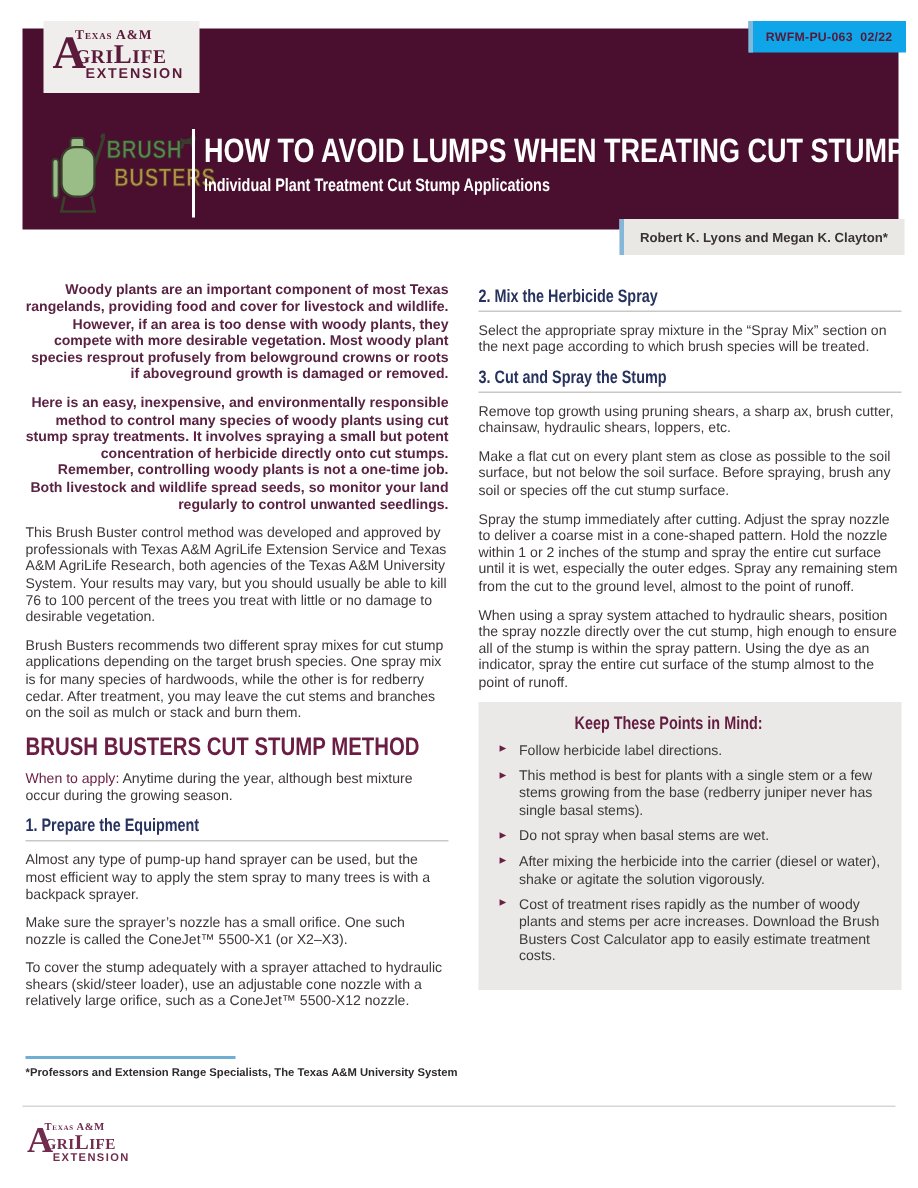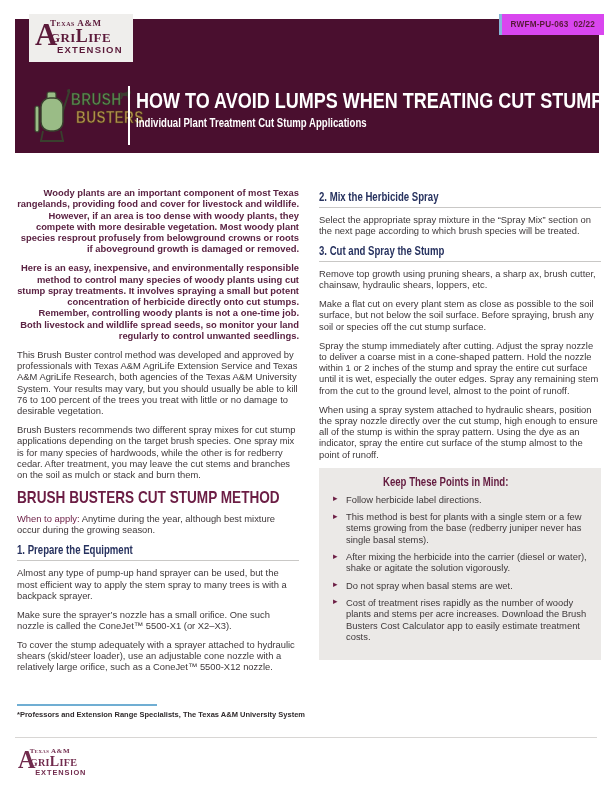--- a/index.html
+++ b/index.html
@@ -14,21 +14,21 @@
   .banner { position:absolute; left:15px; top:19px; width:584px; height:134px; background:#4a0f2f; }
 
   .aglogo-box { position:absolute; left:29px; top:14px; width:104px; height:48px; background:#efeeec; z-index:3; padding:5px 0 0 6px; }
   .aglogo { position:relative; color:#5b1a3a; }
   .aglogo .big-a { position:absolute; left:0; top:1px; font-family:"Liberation Serif", serif; font-weight:bold; font-size:31px; line-height:30px; }
   .aglogo .l1 { margin-left:15px; font-family:"Liberation Serif", serif; font-variant:small-caps; font-weight:bold; font-size:9px; letter-spacing:0.6px; line-height:9px; }
   .aglogo .l2 { margin-left:15px; font-family:"Liberation Serif", serif; font-variant:small-caps; font-weight:bold; font-size:18px; letter-spacing:0.4px; line-height:16px; }
   .aglogo .l3 { margin-left:22px; font-weight:bold; font-size:9.5px; letter-spacing:1.2px; line-height:11px; }
 
   .pub-badge {
-    position:absolute; right:8px; top:14px; height:21px; background:#d946ef;
+    position:absolute; right:8px; top:14px; height:21px; background:#0ea5e9;
     border-left:3px solid #85b7d8; display:flex; align-items:center; padding:0 9px;
     font-size:8.2px; font-weight:bold; color:#571938; white-space:pre; z-index:4; letter-spacing:0.2px;text-align:center;
   }
   .authors-badge {
     position:absolute; right:9px; top:146px; height:24px; background:#e9e8e5;
     border-left:3px solid #85b7d8; display:flex; align-items:center; padding:0 11px;
     font-size:8.8px; font-weight:bold; color:#3a3335; z-index:4;
   }
 
   .bb-logo { position:absolute; left:34px; top:84px; width:96px; height:62px; z-index:2; }
@@ -106,20 +106,21 @@
   </div>
 
   <div class="banner-divider"></div>
   <div class="banner-title">
     <span class="cond">HOW TO AVOID LUMPS WHEN TREATING CUT STUMPS:</span>
   </div>
   <div class="banner-subtitle">
     <span class="cond">Individual Plant Treatment Cut Stump Applications</span>
   </div>
 
+  <div class="authors-badge">Robert K. Lyons and Megan K. Clayton*</div>
 
   <div class="col col-left">
     <p class="intro">Woody plants are an important component of most Texas rangelands, providing food and cover for livestock and wildlife. However, if an area is too dense with woody plants, they compete with more desirable vegetation. Most woody plant species resprout profusely from belowground crowns or roots if aboveground growth is damaged or removed.</p>
     <p class="intro">Here is an easy, inexpensive, and environmentally responsible method to control many species of woody plants using cut stump spray treatments. It involves spraying a small but potent concentration of herbicide directly onto cut stumps. Remember, controlling woody plants is not a one-time job. Both livestock and wildlife spread seeds, so monitor your land regularly to control unwanted seedlings.</p>
     <p>This Brush Buster control method was developed and approved by professionals with Texas A&amp;M AgriLife Extension Service and Texas A&amp;M AgriLife Research, both agencies of the Texas A&amp;M University System. Your results may vary, but you should usually be able to kill 76 to 100 percent of the trees you treat with little or no damage to desirable vegetation.</p>
     <p>Brush Busters recommends two different spray mixes for cut stump applications depending on the target brush species. One spray mix is for many species of hardwoods, while the other is for redberry cedar. After treatment, you may leave the cut stems and branches on the soil as mulch or stack and burn them.</p>
 
     <div class="section-head">
       <span class="cond">BRUSH BUSTERS CUT STUMP METHOD</span>
     </div>
@@ -153,22 +154,22 @@
     <p>Spray the stump immediately after cutting. Adjust the spray nozzle to deliver a coarse mist in a cone-shaped pattern. Hold the nozzle within 1 or 2 inches of the stump and spray the entire cut surface until it is wet, especially the outer edges. Spray any remaining stem from the cut to the ground level, almost to the point of runoff.</p>
     <p>When using a spray system attached to hydraulic shears, position the spray nozzle directly over the cut stump, high enough to ensure all of the stump is within the spray pattern. Using the dye as an indicator, spray the entire cut surface of the stump almost to the point of runoff.</p>
 
     <div class="points-box">
       <div class="points-head">
         <span class="cond">Keep These Points in Mind:</span>
       </div>
       <ul>
         <li>Follow herbicide label directions.</li>
         <li>This method is best for plants with a single stem or a few stems growing from the base (redberry juniper never has single basal stems).</li>
+        <li>Do not spray when basal stems are wet.</li>
         <li>After mixing the herbicide into the carrier (diesel or water), shake or agitate the solution vigorously.</li>
-        <li>Do not spray when basal stems are wet.</li>
         <li>Cost of treatment rises rapidly as the number of woody plants and stems per acre increases. Download the Brush Busters Cost Calculator app to easily estimate treatment costs.</li>
       </ul>
     </div>
   </div>
 
   <div class="footnote">
     <div class="footnote-line"></div>
     <div class="footnote-text">*Professors and Extension Range Specialists, The Texas A&amp;M University System</div>
   </div>
 

